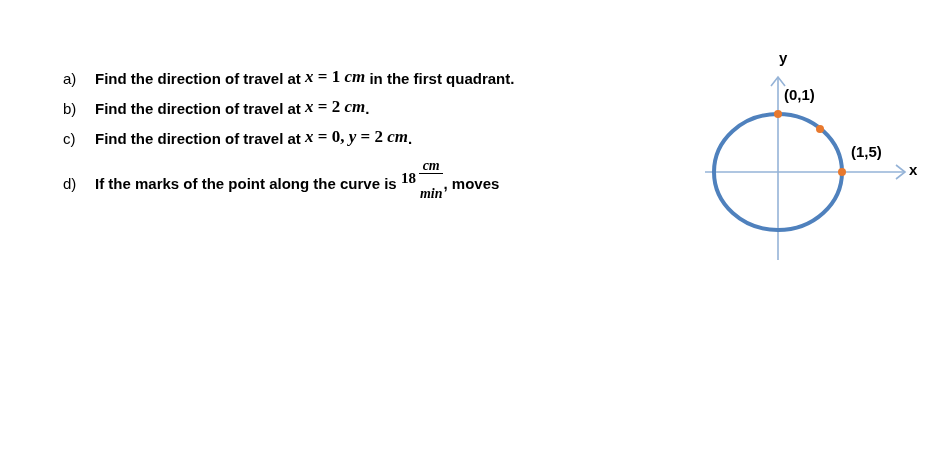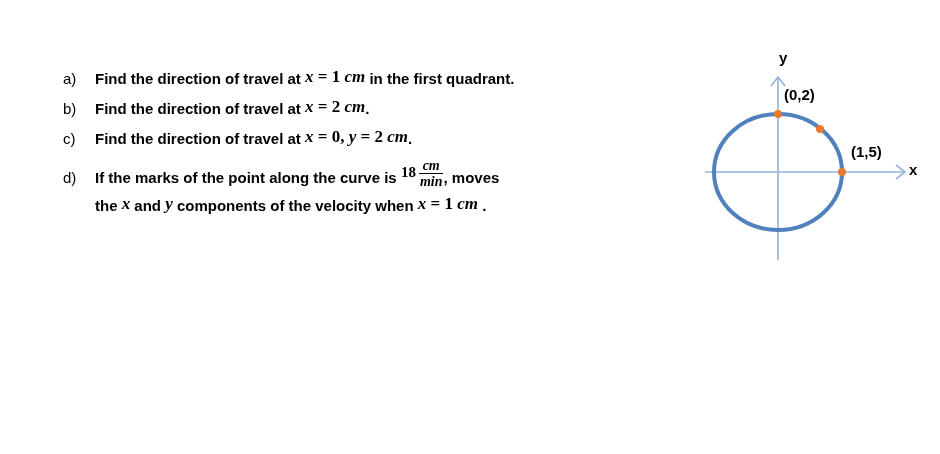--- a/index.html
+++ b/index.html
@@ -61,21 +61,21 @@
     font-size: 14px;
     font-style: italic;
     line-height: 15px;
     margin-left: 3px;
   }
   .frac .num {
     display: block;
     border-bottom: 1px solid #000;
     padding: 0 3px 0 3px;
   }
-  .frac .den { display: block; padding: 0 1px; }
+  .frac .den { display: block; padding: 0 1px; margin-top: 12px; }
   
   .diagram {
     position: absolute;
     left: 695px; top: 45px;
     width: 240px; height: 230px;
   }
   .diagram svg { position: absolute; left: 0; top: 0; }
   .dlabel {
     position: absolute;
     font-weight: bold;
@@ -107,21 +107,20 @@
 
     <div class="item">
       <span class="ilabel">c)</span>
       <span class="itext"><span>Find the direction of travel at </span><span class="meq"><span class="mvar">x</span><span> = 0, </span><span class="mvar">y</span><span> = 2 </span><span class="mvar">cm</span></span><span>.</span></span>
     </div>
 
     <div class="item">
       <span class="ilabel">d)</span>
       <span class="itext">
         <div class="d-line1"><span>If the marks of the point along the curve is </span><span class="eqblock"><span>18</span><span class="frac"><span class="num">cm</span><span class="den">min</span></span></span><span>, moves</span></div>
-        <div class="d-line2"><span>the </span><span class="meq mvar">x</span><span> and </span><span class="meq mvar">y</span><span> components of the velocity when </span><span class="meq"><span class="mvar">x</span><span> = 1 </span><span class="mvar">cm</span></span><span> .</span></div>
       </span>
     </div>
 
   </div>
 </div>
 
 <div class="diagram">
   <svg width="240" height="230" viewBox="0 0 240 230">
 
     <line x1="83" y1="33" x2="83" y2="215" stroke="var(--axes)" stroke-width="1.6"></line>
@@ -131,15 +130,15 @@
     <polyline points="201,120 210,127 201,134" fill="none" stroke="var(--axes)" stroke-width="1.6"></polyline>
 
     <ellipse cx="83" cy="127" rx="64" ry="58" fill="none" stroke="var(--circle)" stroke-width="4"></ellipse>
 
     <circle cx="83" cy="69" r="4" fill="var(--dots)"></circle>
     <circle cx="125" cy="84" r="4" fill="var(--dots)"></circle>
     <circle cx="147" cy="127" r="4" fill="var(--dots)"></circle>
   </svg>
   <span class="dlabel y-label">y</span>
   <span class="dlabel x-label">x</span>
-  <span class="dlabel p02-label">(0,2)</span>
+  <span class="dlabel p02-label">(0,1)</span>
   <span class="dlabel p20-label">(1,5)</span>
 </div>
 
 </body></html>

